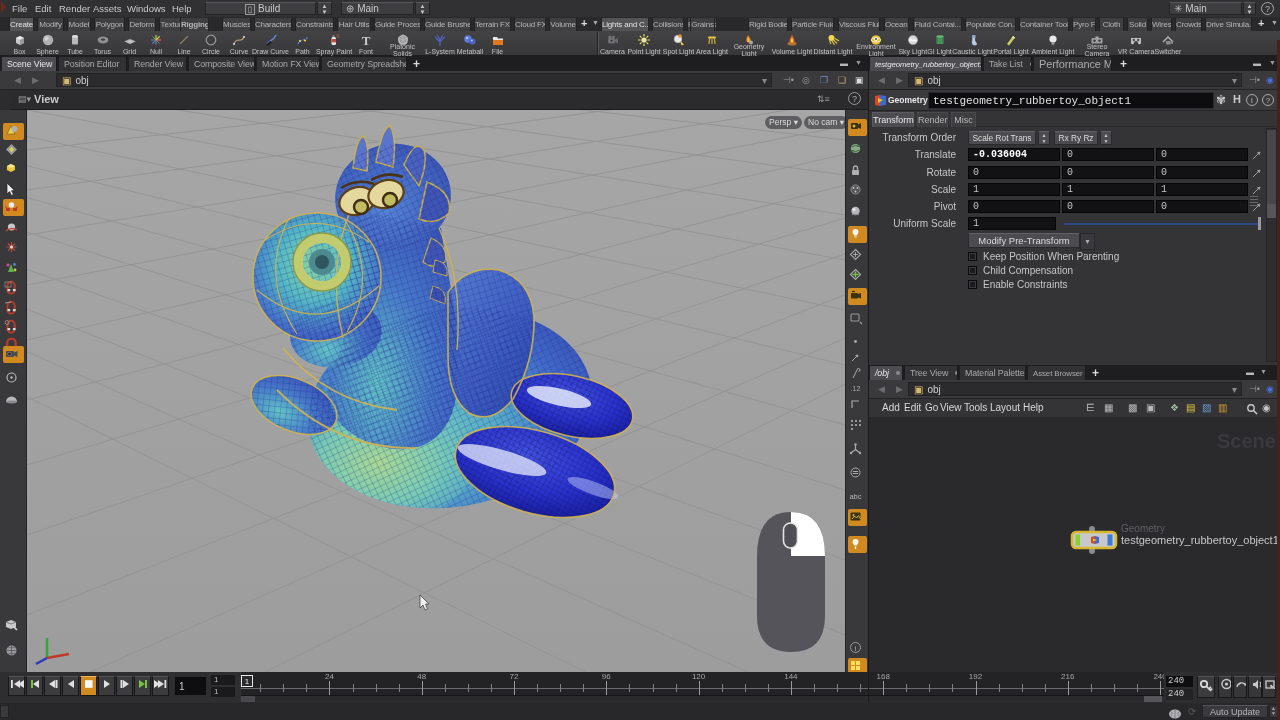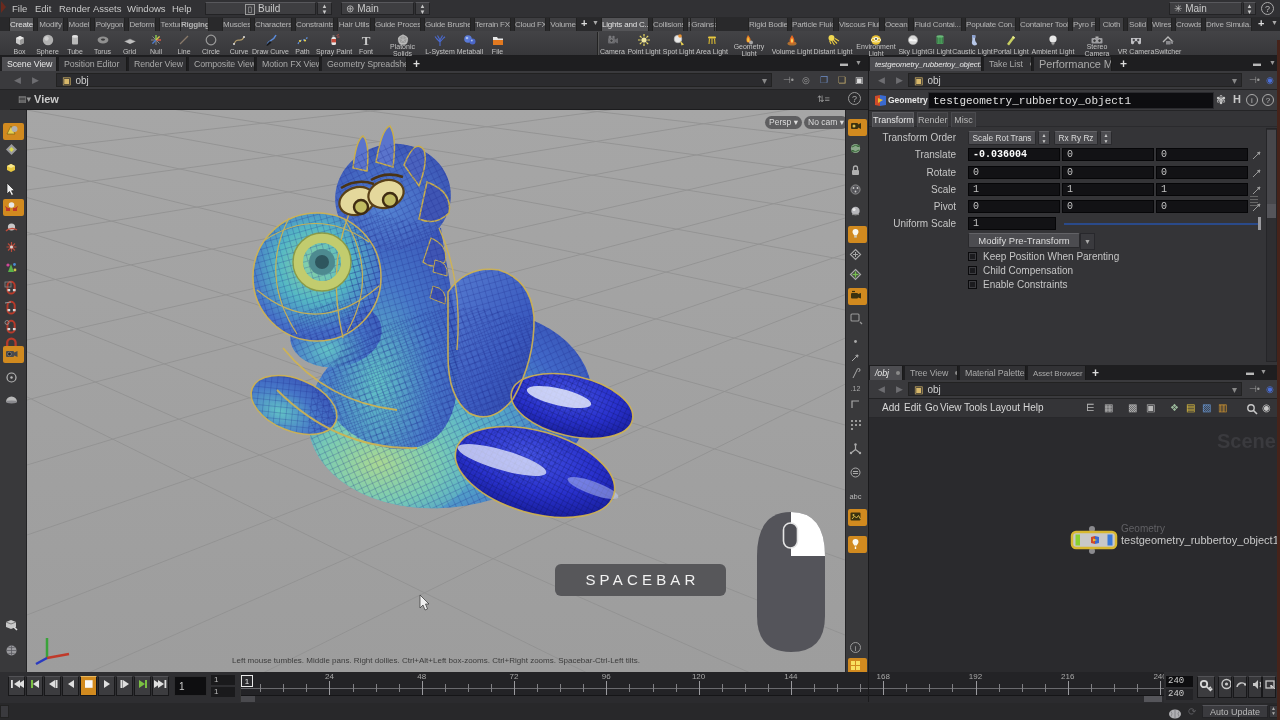--- a/index.html
+++ b/index.html
@@ -568,22 +568,20 @@
           <path d="M0,8 L0,-12" stroke="#3aa33a" stroke-width="2.5"></path>
           <path d="M0,8 L22,4" stroke="#c03a2a" stroke-width="2.5"></path>
           <path d="M0,8 L-11,14" stroke="#2a3ac0" stroke-width="2.5"></path>
         </g>
 <g transform="translate(393,485)">
           <path d="M0,0 L0,13 L3,10 L5,15 L7.5,14 L5.5,9 L9,9 Z" fill="#f0f0f0" stroke="#333" stroke-width=".7"></path>
         </g>
 </svg>
 <div style="position:absolute;left:738px;top:6px;width:37px;height:13px;background:rgba(84,84,86,.88);border-radius:7px;color:#dcdcdc;font-size:8.5px;text-align:center;line-height:13px;">Persp ▾</div>
 <div style="position:absolute;left:777px;top:6px;width:44px;height:13px;background:rgba(84,84,86,.88);border-radius:7px;color:#dcdcdc;font-size:8.5px;text-align:center;line-height:13px;">No cam ▾</div>
-<div style="position:absolute;left:0;top:546px;width:818px;text-align:center;color:#3c3c3c;font-size:8px;">Left mouse tumbles. Middle pans. Right dollies. Ctrl+Alt+Left box-zooms. Ctrl+Right zooms. Spacebar-Ctrl-Left tilts.</div>
-<div style="position:absolute;left:528px;top:454px;width:171px;height:32px;background:#57575a;border-radius:6px;color:#f2f2f2;font-size:15px;letter-spacing:4.2px;text-align:center;line-height:32px;text-indent:4px;">SPACEBAR</div>
 <svg width="70" height="142" viewBox="0 0 70 142" style="position:absolute;left:729px;top:401px;">
 <path d="M1,45 Q1,1 35,1 Q69,1 69,45 L69,105 Q69,141 35,141 Q1,141 1,105 Z" fill="#54545a"></path>
 <path d="M35,1 Q69,1 69,45 L35,45 Z" fill="#ffffff"></path>
 <rect x="27.5" y="12" width="14" height="25" rx="7" fill="#4e4e54" stroke="#e4e4e4" stroke-width="1.6"></rect>
 </svg>
 </div>
 <div class="abs" id="ltool">
       <div class="tbtn org" style="top:13px;"><svg width="17" height="15" viewBox="0 0 17 15">
           <path d="M4,11 L8,3 L12,11Z" fill="#e8d050" stroke="#6a5a10" stroke-width=".6"></path>
           <circle cx="11.5" cy="6" r="3" fill="#b0b0b0"></circle>

